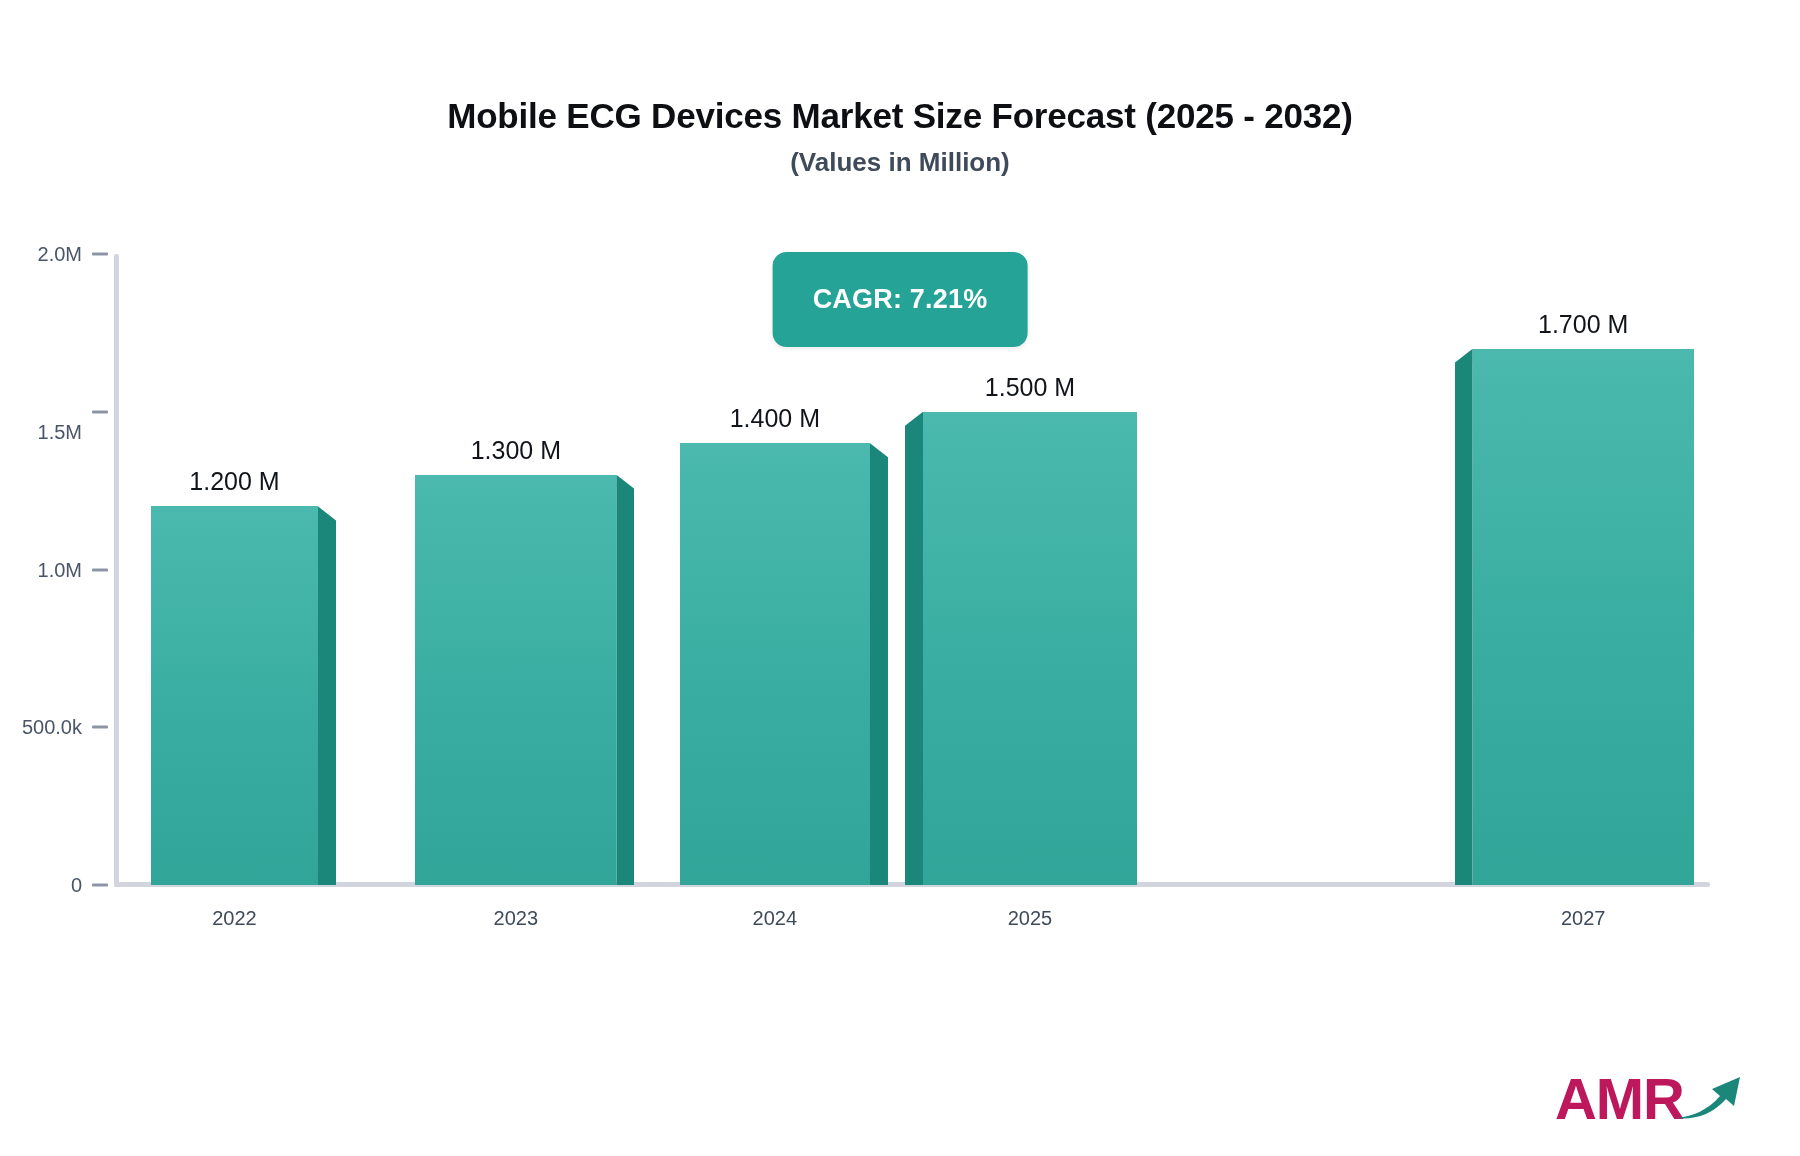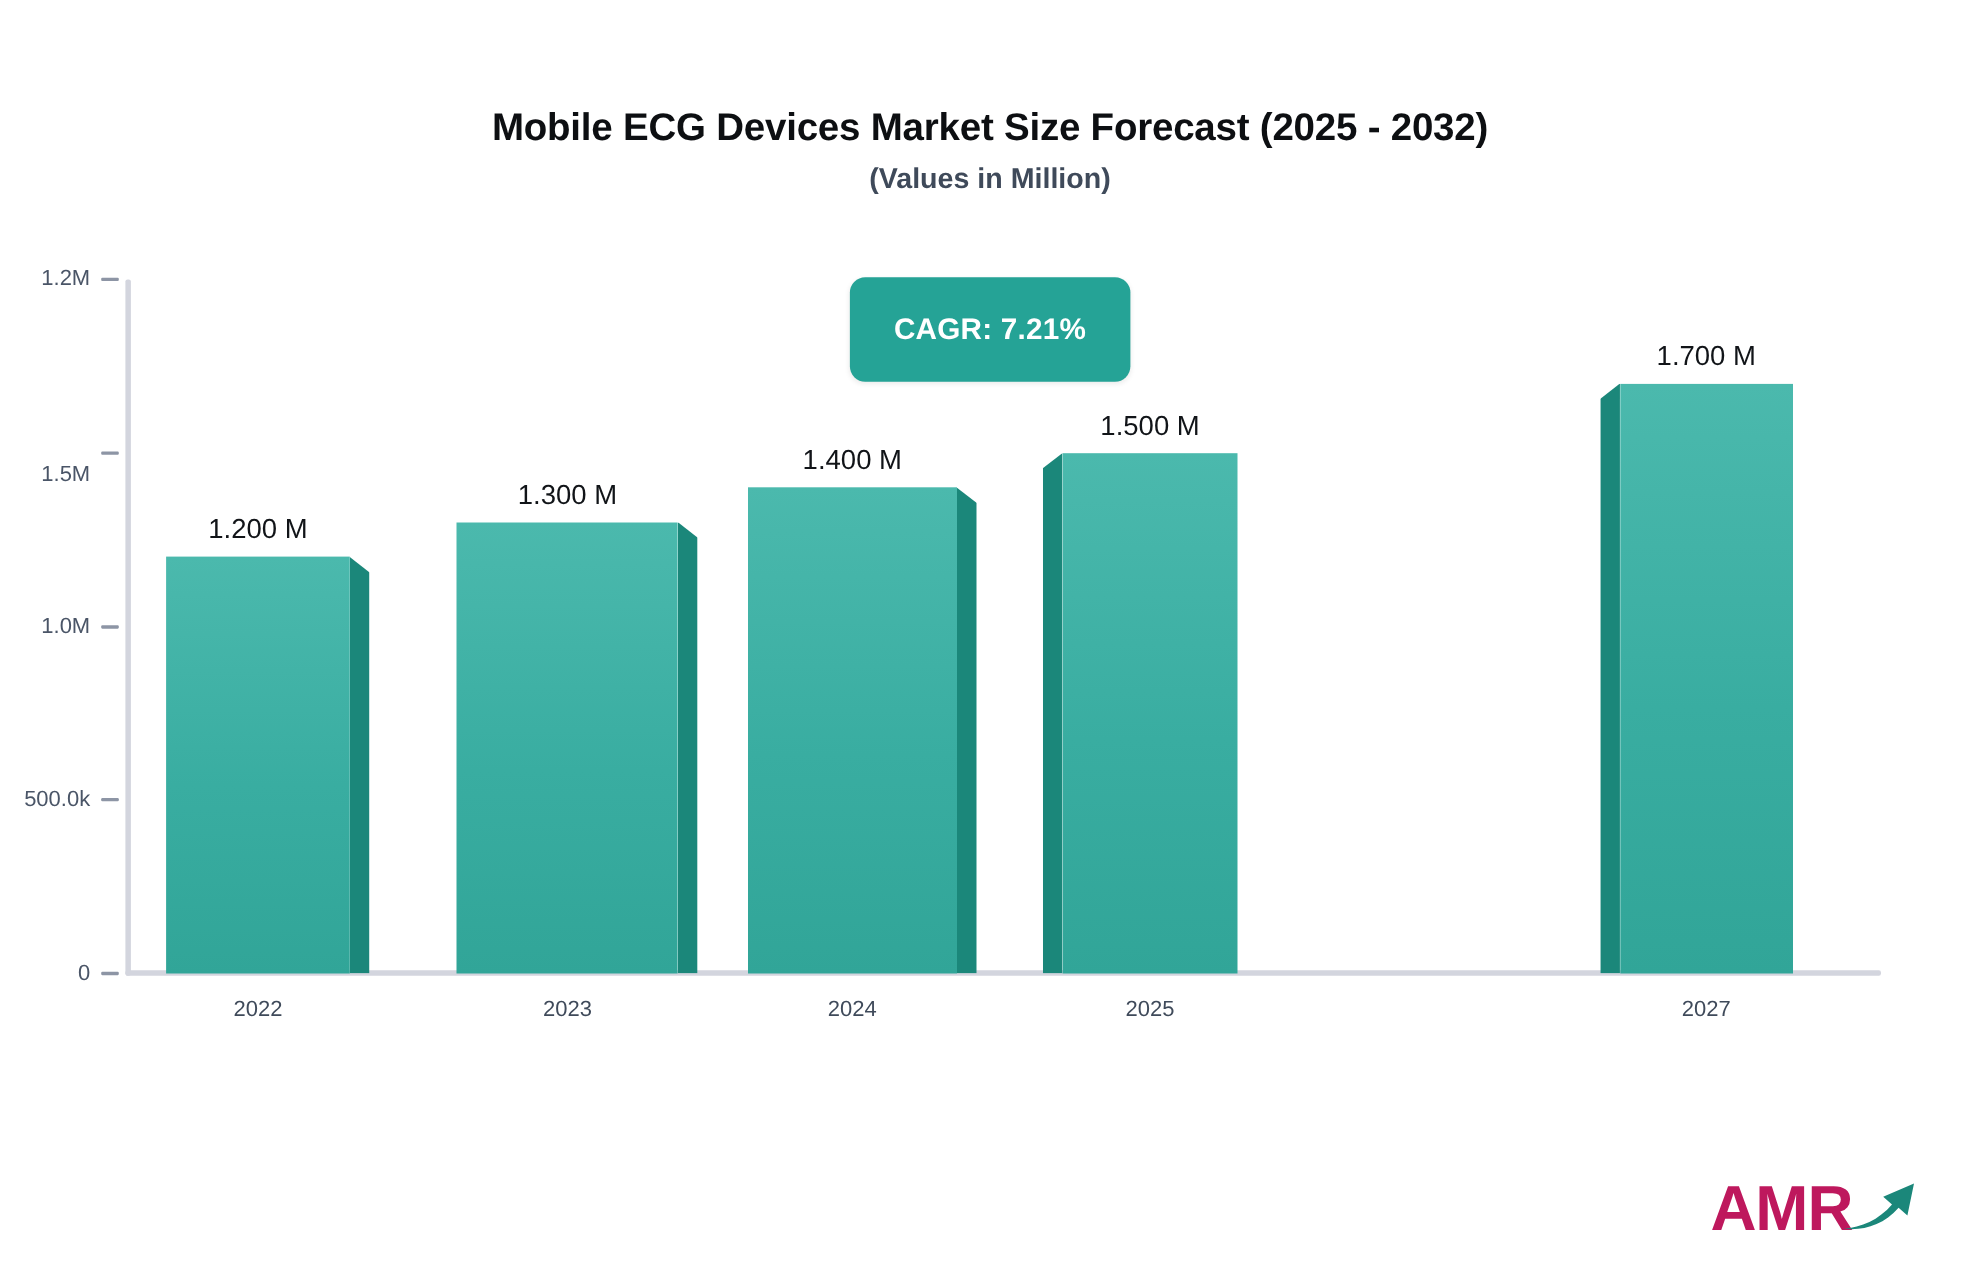--- a/index.html
+++ b/index.html
@@ -189,21 +189,21 @@
 
   <div id="y-ticks">
       <div class="y-tick-label" style="top: 885px;">0</div>
       <div class="y-tick-mark" style="top: 885px;"></div>
       <div class="y-tick-label" style="top: 727.25px;">500.0k</div>
       <div class="y-tick-mark" style="top: 727.25px;"></div>
       <div class="y-tick-label" style="top: 569.5px;">1.0M</div>
       <div class="y-tick-mark" style="top: 569.5px;"></div>
       <div class="y-tick-label" style="top: 411.75px; margin-top: 20px;">1.5M</div>
       <div class="y-tick-mark" style="top: 411.75px;"></div>
-      <div class="y-tick-label" style="top: 254px;">1.2M</div>
+      <div class="y-tick-label" style="top: 254px;">2.0M</div>
       <div class="y-tick-mark" style="top: 254px;"></div>
     </div>
 
   <div id="plot-area">
       <div class="bar-group" style="left: 37.0067px; width: 167px; height: 378.6px;">
         <div class="bar-side right" style="height: 378.6px;"></div>
         <div class="bar-face" style="height: 378.6px;"></div>
         <div class="bar-value-label">1.200 M</div>
         <div class="bar-x-label">2022</div>
       </div>
@@ -212,27 +212,27 @@
         <div class="bar-face" style="height: 410.15px;"></div>
         <div class="bar-value-label">1.300 M</div>
         <div class="bar-x-label">2023</div>
       </div>
       <div class="bar-group" style="left: 565.673px; width: 190.32px; height: 441.7px;">
         <div class="bar-side right" style="height: 441.7px;"></div>
         <div class="bar-face" style="height: 441.7px;"></div>
         <div class="bar-value-label">1.400 M</div>
         <div class="bar-x-label">2024</div>
       </div>
-      <div class="bar-group" style="left: 852px; width: 159px; height: 473.25px;">
+      <div class="bar-group" style="left: 809px; width: 214px; height: 473.25px;">
         <div class="bar-side left" style="height: 473.25px;"></div>
         <div class="bar-face" style="height: 473.25px;"></div>
         <div class="bar-value-label">1.500 M</div>
         <div class="bar-x-label">2025</div>
       </div>
-      <div class="bar-group" style="left: 1358.67px; width: 157px; height: 536.35px;">
+      <div class="bar-group" style="left: 1358.67px; width: 195px; height: 536.35px; padding-left: 26px;">
         <div class="bar-side left" style="height: 536.35px;"></div>
         <div class="bar-face" style="height: 536.35px;"></div>
         <div class="bar-value-label">1.700 M</div>
         <div class="bar-x-label">2027</div>
       </div>
     </div>
 
   <div id="amr-logo">
     <span id="amr-logo-text">AMR</span>
     <span id="amr-logo-arrow">

